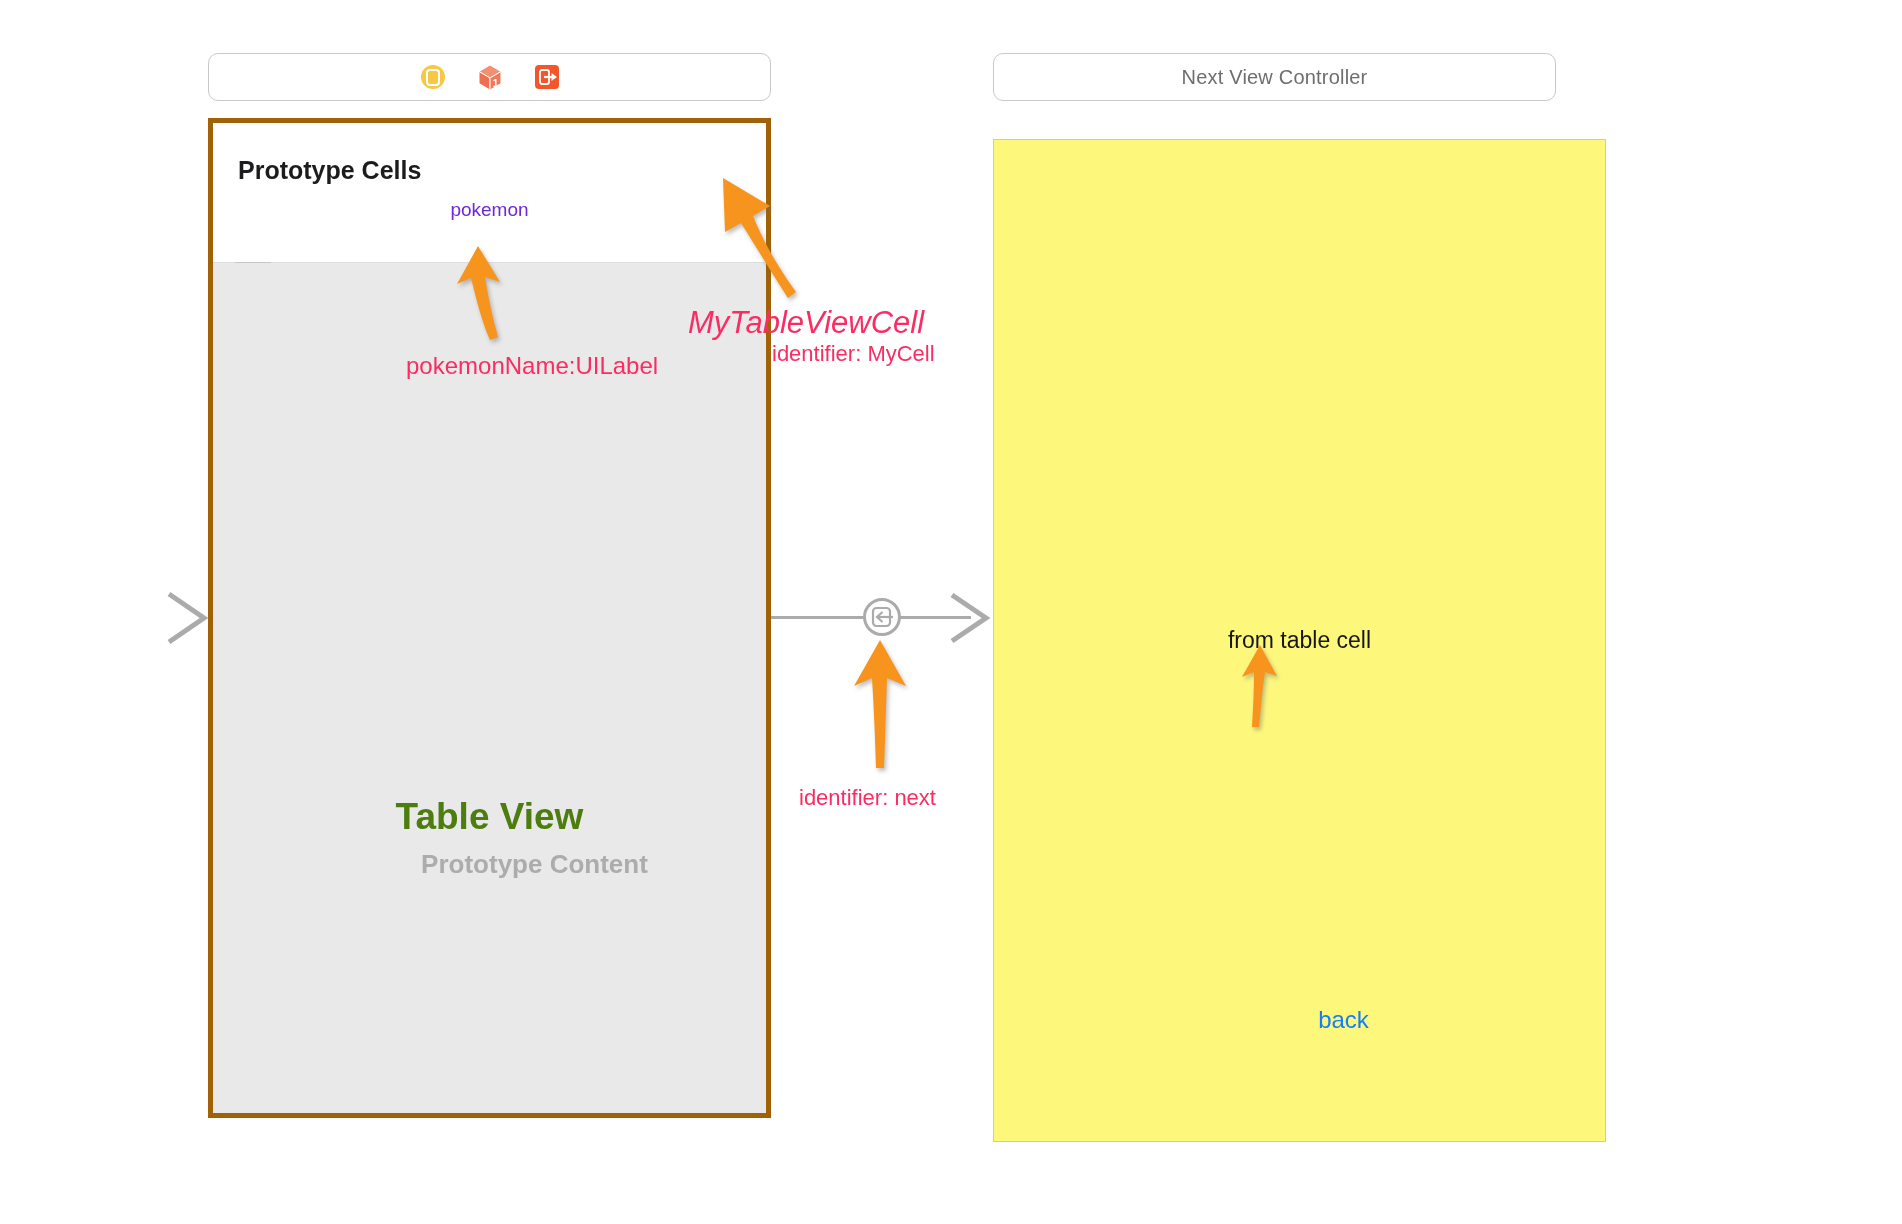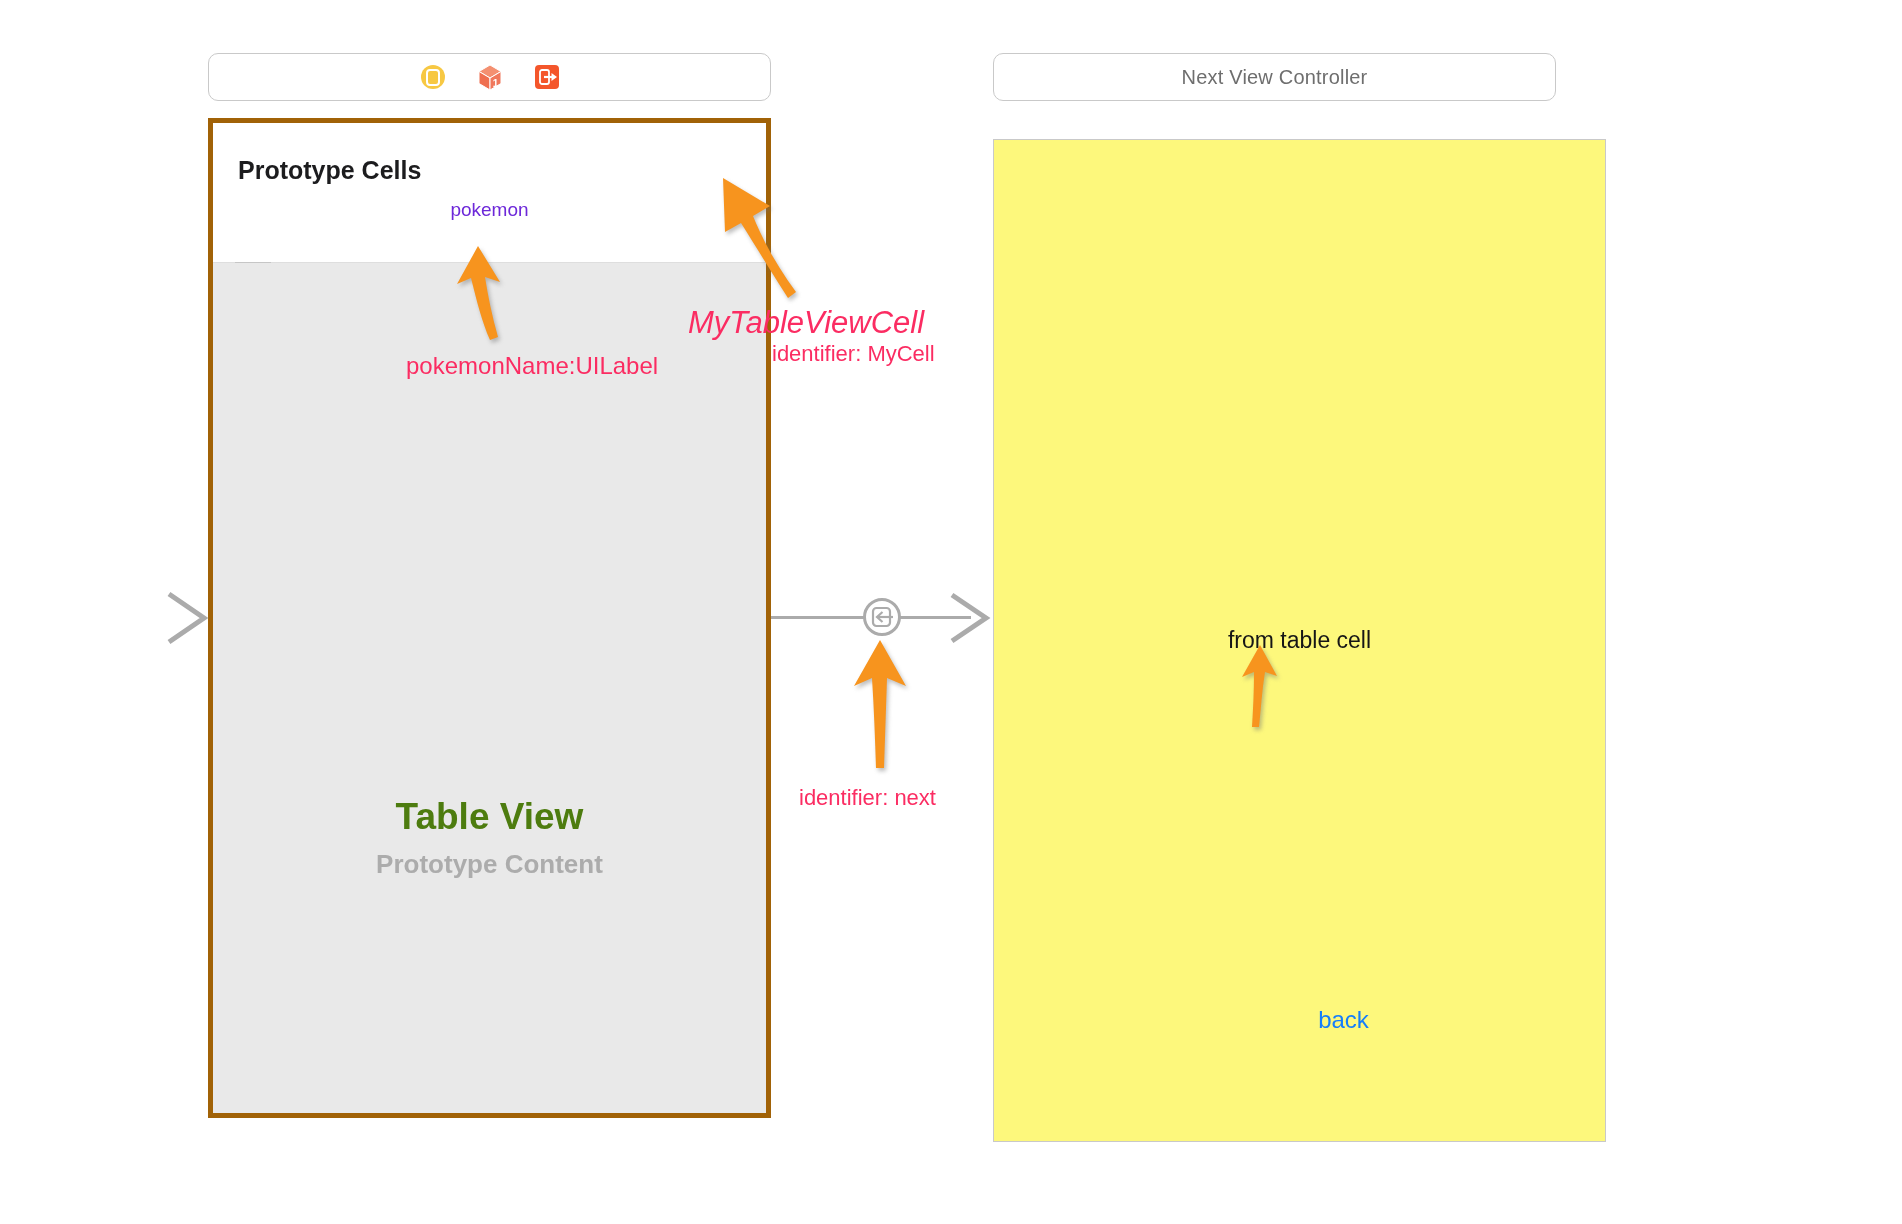--- a/index.html
+++ b/index.html
@@ -31,21 +31,21 @@
   .cell-label{position:absolute;left:0;top:76px;width:100%;text-align:center;
     font-size:19px;color:#6d28d9;}
   .gray-area{position:absolute;left:0;right:0;top:139px;bottom:0;
     background:#e9e9e9;border-top:1px solid #dedede;}
   .separator{position:absolute;left:22px;top:-1px;width:36px;height:1px;background:#c6c6c6;}
   .tv-ref{position:absolute;left:0;top:453px;width:100%;text-align:center;
     font-size:31px;color:#fb2c62;}
   .ph-title{position:absolute;left:0;top:533px;width:100%;text-align:center;
     font-size:37px;font-weight:bold;color:#4d7c0f;}
   .ph-sub{position:absolute;left:0;top:586px;width:100%;text-align:center;
-    font-size:26px;font-weight:bold;color:#acacac;}
+    font-size:26px;font-weight:bold;color:#acacac;padding-left:45px;}
 
   
   .yellow-view{
     position:absolute;left:993px;top:115px;width:613px;height:1003px;box-sizing:border-box;
     background:#fdf87c;border:1px solid #c9c9c9;z-index:1;margin-top:24px;
   }
   .from-cell{position:absolute;left:0;top:487px;width:100%;text-align:center;
     font-size:23px;color:#161616;}
   .label-ref{position:absolute;left:0;top:617px;width:100%;text-align:center;
     font-size:31px;color:#fb2c62;}

